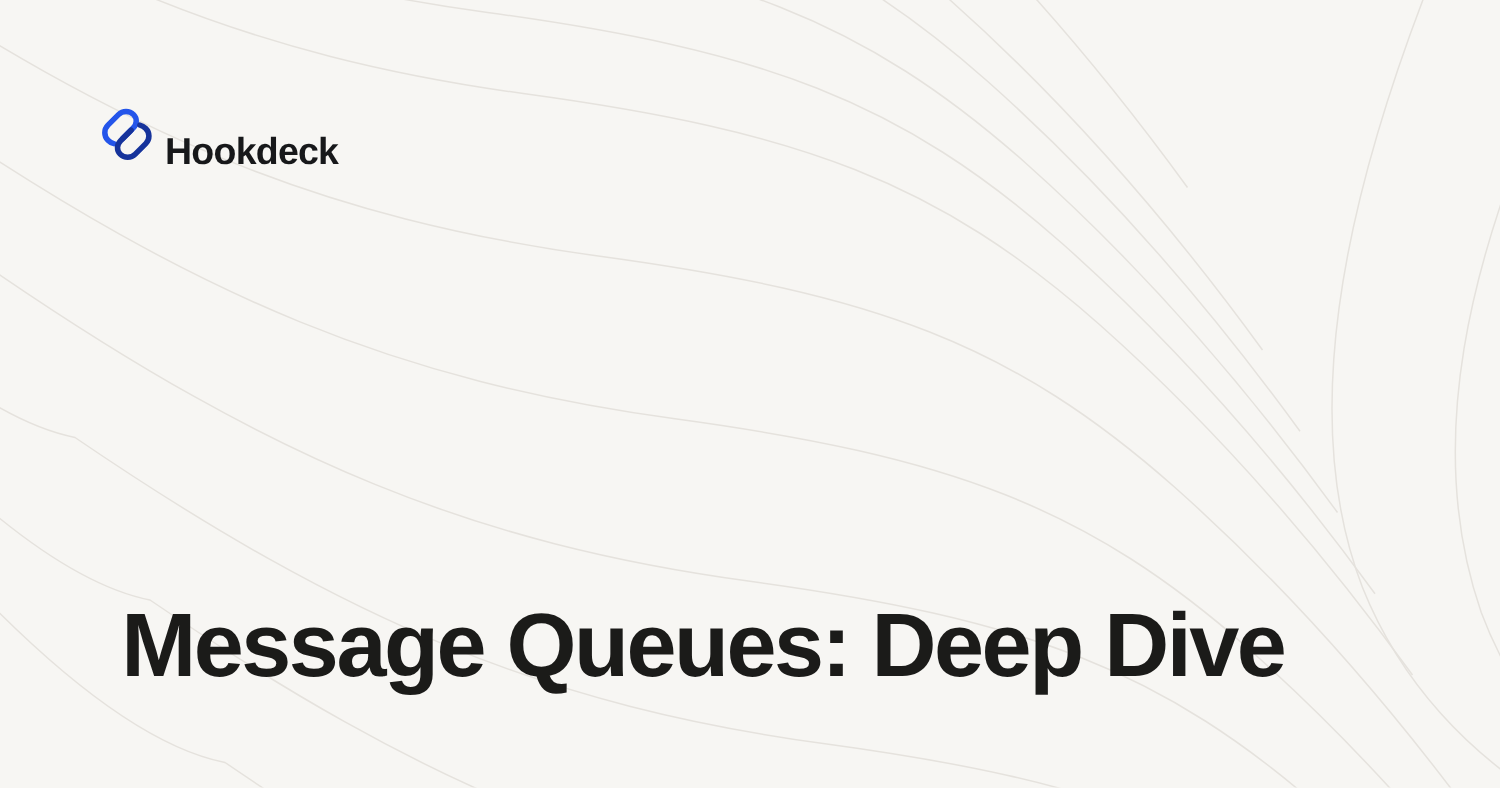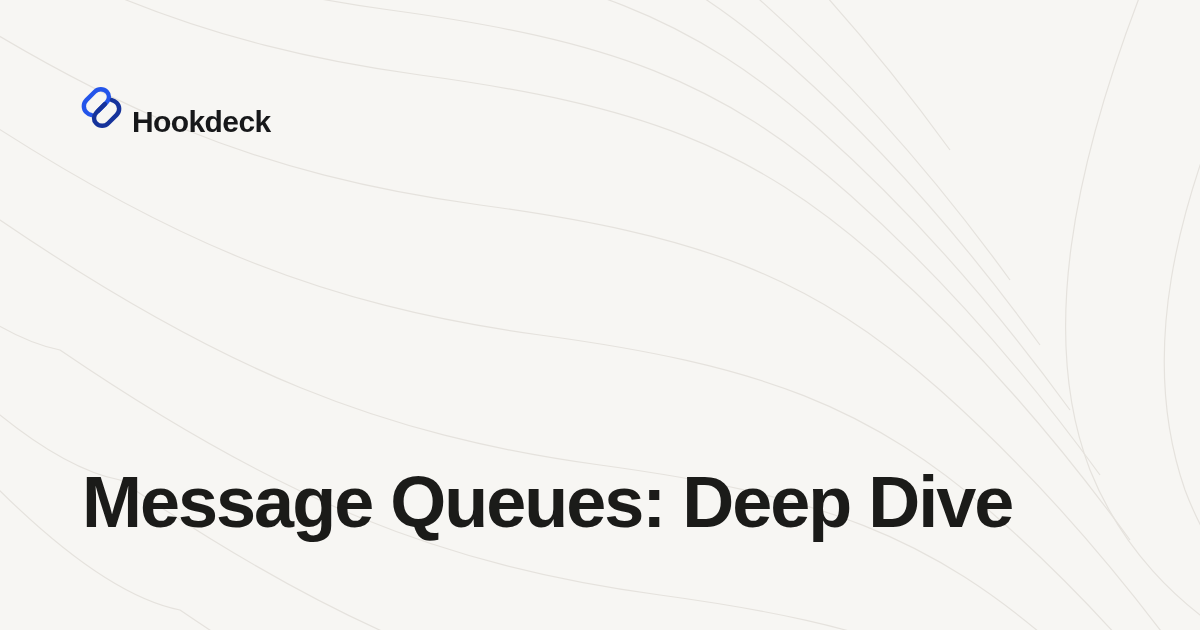--- a/index.html
+++ b/index.html
@@ -53,21 +53,21 @@
     font-size: 30px;
     font-weight: 700;
     letter-spacing: -0.6px;
     color: var(--brand-text);
     margin-top: 29px;
   }
   .title {
     position: absolute;
     left: 80px;
     top: 464px;
-    margin: 2px;
+    margin: 17px;
     font-size: 72px;
     line-height: 1;
     font-weight: 700;
     letter-spacing: -2px;
     white-space: nowrap;
     color: var(--title-text);
   }
 </style>
 </head>
 <body>

